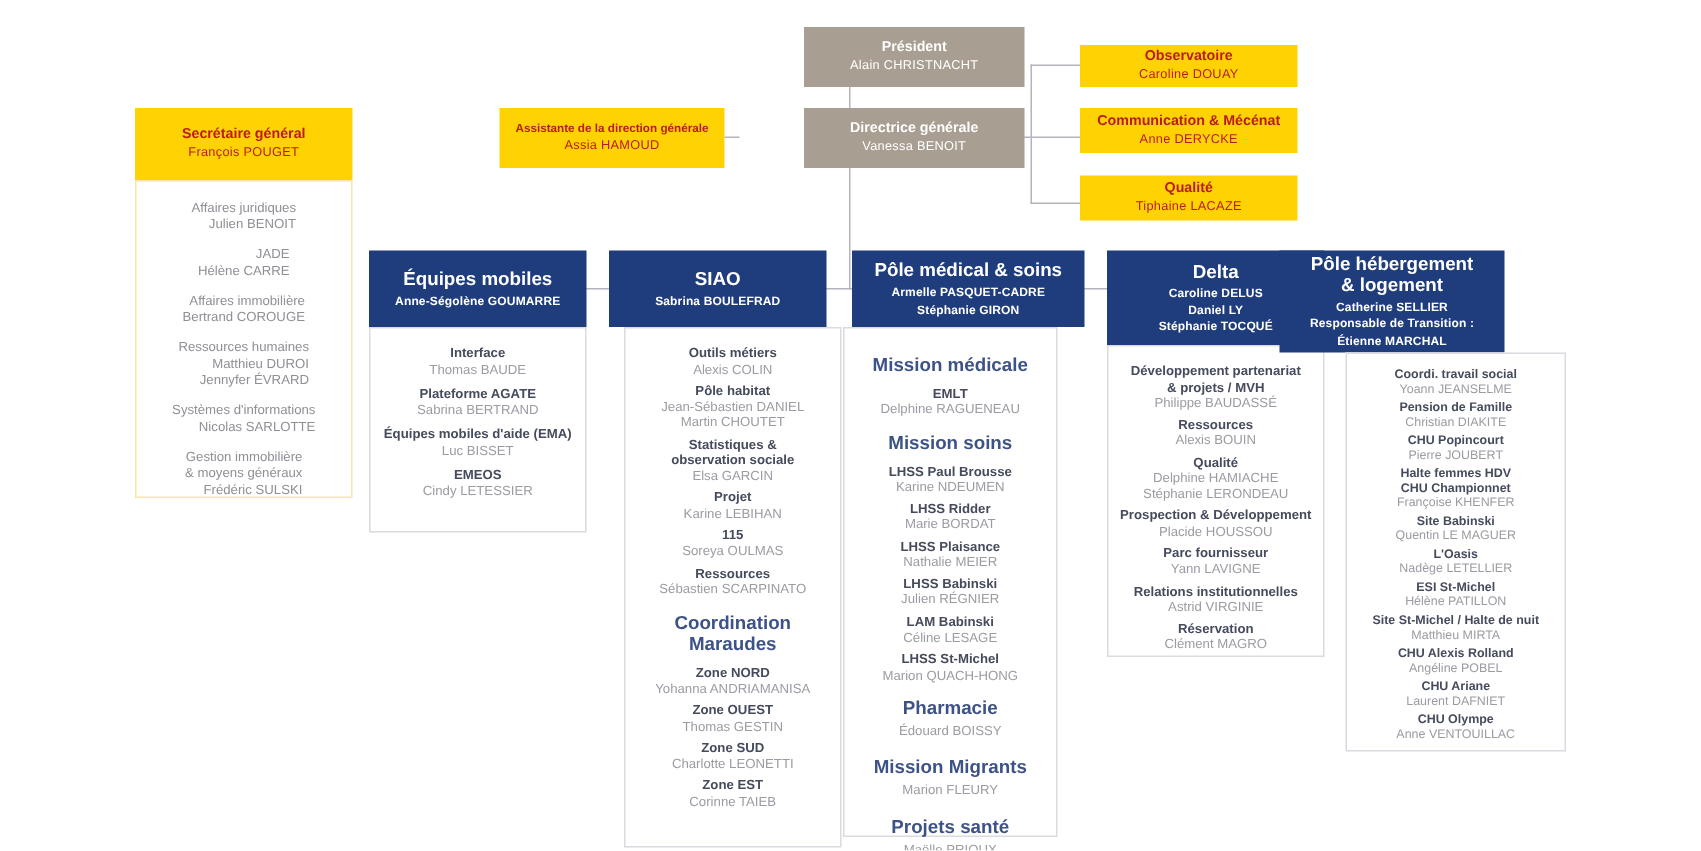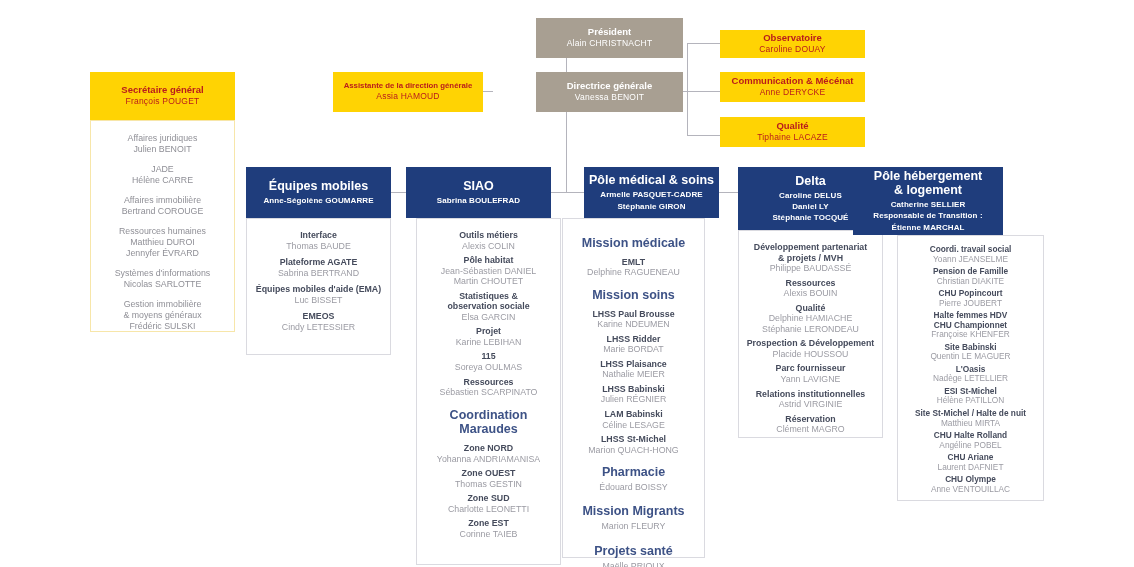--- a/index.html
+++ b/index.html
@@ -29,21 +29,21 @@
   }
   .col-header .ct { font-weight:bold; font-size:12.5px; line-height:1.12; }
   .col-header .cn { font-size:8px; font-weight:bold; line-height:1.4; margin-top:2px; letter-spacing:.1px; }
 
   
   .col-body {
     position:absolute; background:#ffffff; border:1px solid #dadae0;
     box-sizing:border-box; display:flex; flex-direction:column; align-items:center;
     text-align:center; padding-top:11px; gap:5px;
   }
-  .sec-body { border-color:#f7e6a9; gap:8px; padding-top:12px; }
+  .sec-body { border-color:#f7e6a9; gap:8px; padding-top:12px;text-align:right; }
   .gap4 { gap:4px; }
   .gap6 { gap:6px; }
   .tight { padding-top:9px; gap:3px; }
   .tight .t-line, .tight .n-line { font-size:8.3px; line-height:1.15; }
 
   .entry { }
   .t-line { font-weight:bold; font-size:8.8px; color:#454b5c; line-height:1.2; }
   .n-line { font-size:8.8px; color:#9b9ba3; line-height:1.2; }
   .g-line { font-size:8.8px; color:#8f8f96; line-height:1.3; }
   .subentry { margin:6px 0 2px 0; }
@@ -204,21 +204,21 @@
       <div class="entry">
         <div class="t-line">Zone SUD</div>
         <div class="n-line">Charlotte LEONETTI</div>
       </div>
       <div class="entry">
         <div class="t-line">Zone EST</div>
         <div class="n-line">Corinne TAIEB</div>
       </div>
     </div>
 
-  <div class="col-header" style="left:584px;top:167px;width:135px;height:51px">
+  <div class="col-header" style="left:568px;top:167px;width:155px;height:51px">
     <div class="ct">
         <div>Pôle médical &amp; soins</div>
       </div>
     <div class="cn">
         <div>Armelle PASQUET-CADRE</div>
         <div>Stéphanie GIRON</div>
       </div>
   </div>
   <div class="col-body gap4" style="left:562px;top:218px;width:143px;height:340px">
       <div class="subentry">
@@ -351,21 +351,21 @@
       </div>
       <div class="entry">
         <div class="t-line">ESI St-Michel</div>
         <div class="n-line">Hélène PATILLON</div>
       </div>
       <div class="entry">
         <div class="t-line">Site St-Michel / Halte de nuit</div>
         <div class="n-line">Matthieu MIRTA</div>
       </div>
       <div class="entry">
-        <div class="t-line">CHU Halte Rolland</div>
+        <div class="t-line">CHU Alexis Rolland</div>
         <div class="n-line">Angéline POBEL</div>
       </div>
       <div class="entry">
         <div class="t-line">CHU Ariane</div>
         <div class="n-line">Laurent DAFNIET</div>
       </div>
       <div class="entry">
         <div class="t-line">CHU Olympe</div>
         <div class="n-line">Anne VENTOUILLAC</div>
       </div>

